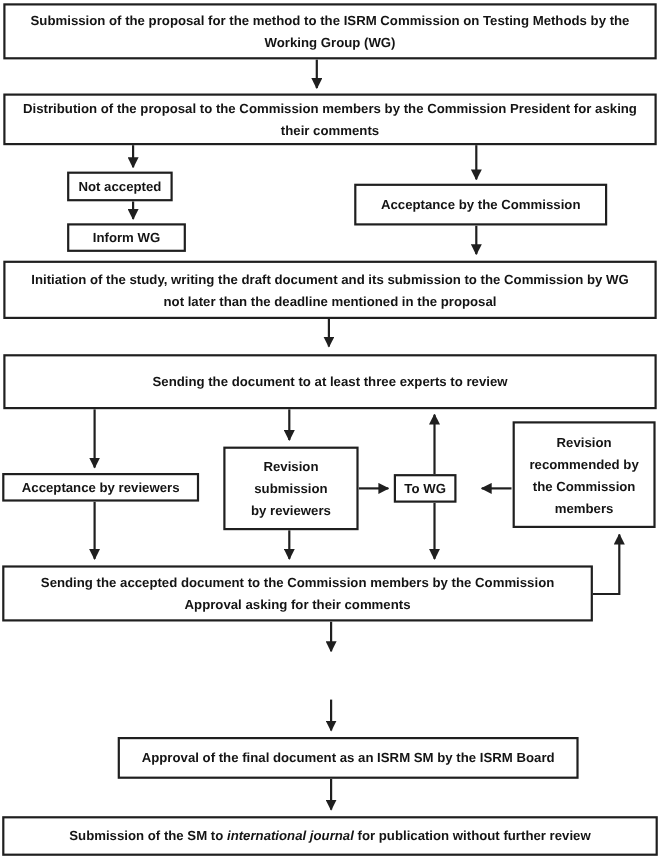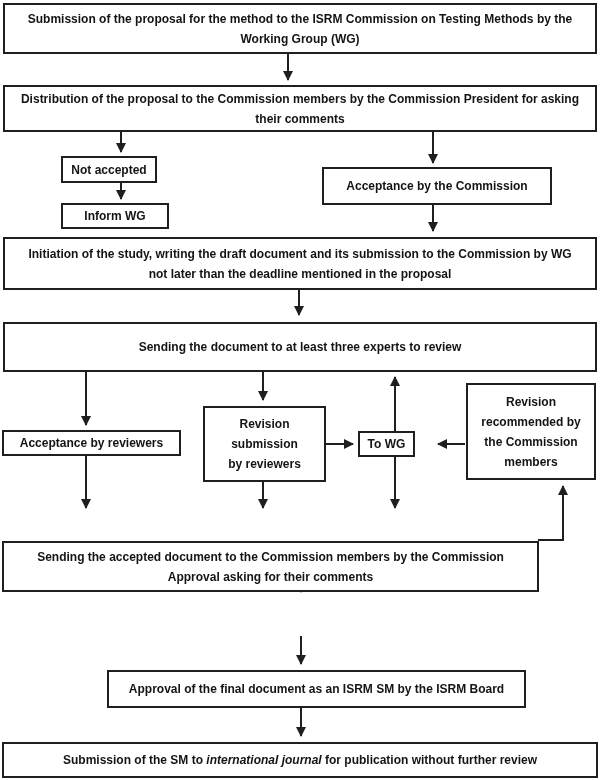--- a/index.html
+++ b/index.html
@@ -40,21 +40,21 @@
   #n-distribution        { left: 3px;   top: 85px;  width: 594px; height: 47px; }
   #n-not-accepted        { left: 61px;  top: 156px; width: 96px; height: 27px; }
   #n-inform-wg           { left: 61px;  top: 203px; width: 108px; height: 26px; }
   #n-acceptance-comm     { left: 322px; top: 167px; width: 230px; height: 38px; }
   #n-initiation          { left: 3px;   top: 237px; width: 594px; height: 53px; }
   #n-sending-experts     { left: 3px;   top: 322px; width: 594px; height: 50px; }
   #n-acceptance-rev      { left: 2px;   top: 430px; width: 179px; height: 26px; }
   #n-revision-reviewers  { left: 203px; top: 406px; width: 123px; height: 76px; }
   #n-to-wg               { left: 358px; top: 431px; width: 57px;  height: 26px; }
   #n-revision-members    { left: 466px; top: 383px; width: 130px; height: 97px; }
-  #n-sending-accepted    { left: 2px;   top: 541px; width: 537px; height: 51px; }
+  #n-sending-accepted    { left: 2px;   top: 514px; width: 537px; height: 51px; }
   #n-acceptance-sm       { left: 157px; top: 598px; width: 288px; height: 38px; }
   #n-approval-final      { left: 107px; top: 670px; width: 419px; height: 38px; }
   #n-submission-journal  { left: 2px;   top: 742px; width: 596px; height: 36px; }
 </style>
 </head>
 <body>
 
 <div class="canvas">
 
   <svg class="edges" viewBox="0 0 600 780" xmlns="http://www.w3.org/2000/svg">

